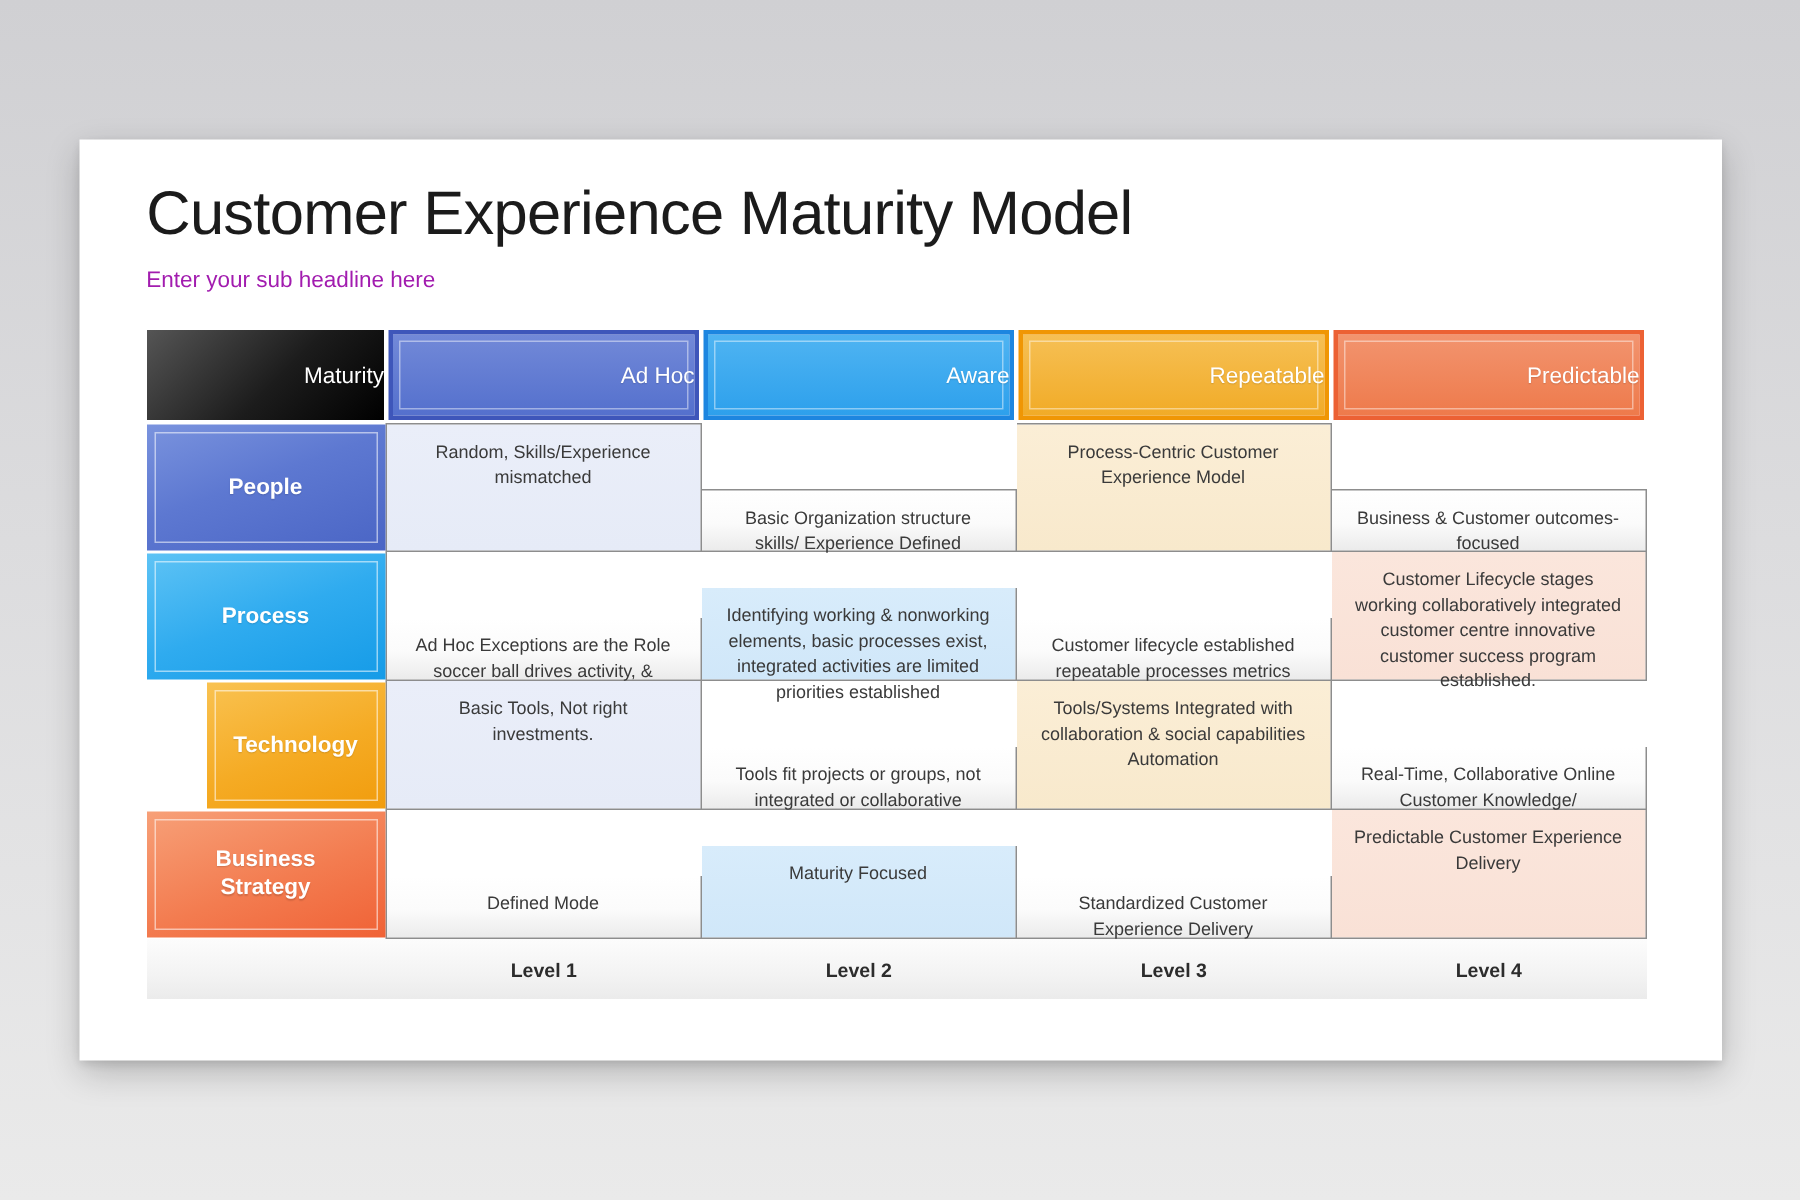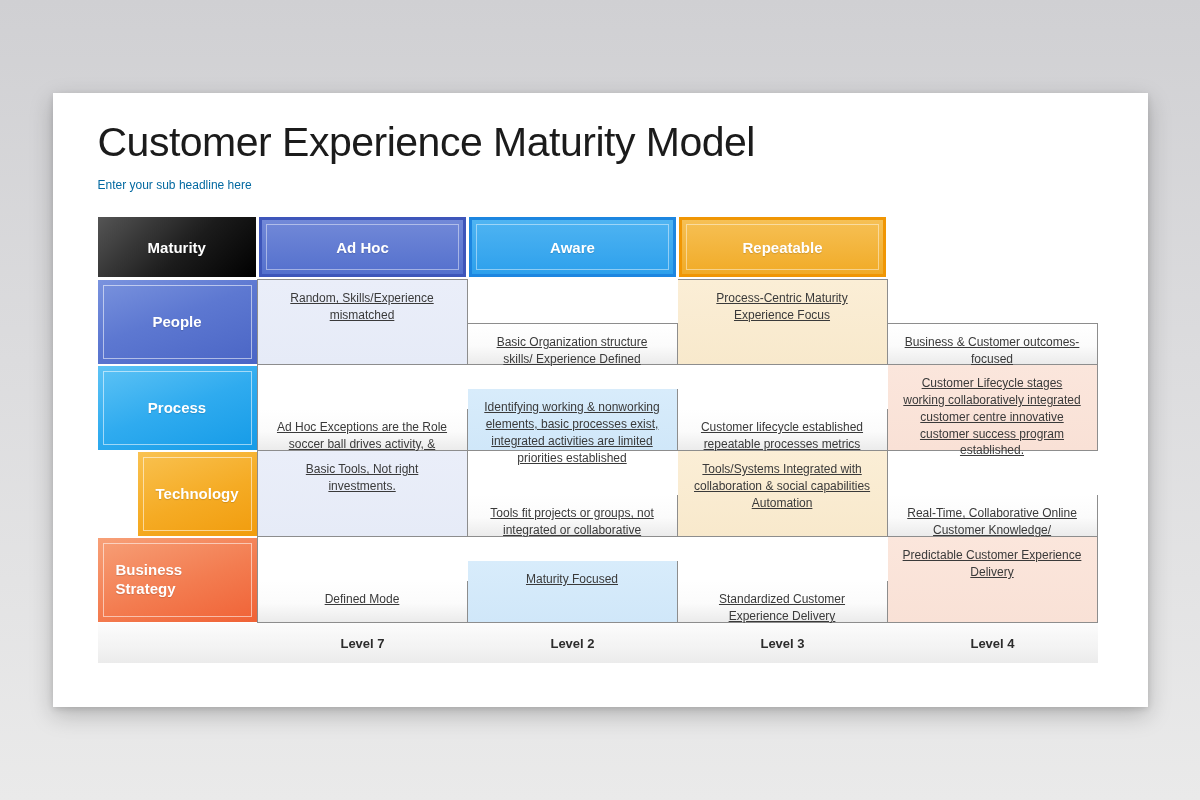--- a/index.html
+++ b/index.html
@@ -18,35 +18,35 @@
     padding: 26px 66px 0 45px;
   }
   .title {
     font-size: 41px;
     font-weight: 500;
     color: #1b1b1b;
     letter-spacing: -0.5px;
     line-height: 1.15;
   }
   .subtitle {
-    font-size: 12px;
-    color: #0369a1;
+    font-size: 15px;
+    color: #a21caf;
     margin-top: 12px;
   }
   .matrix { width: 1000px; margin-top: 25px; }
 
   
   .hrow { display: flex; height: 60px; }
   .hslot { width: 210px; padding: 0 1.5px; }
   .hslot-corner { width: 160px; padding-right: 1.5px; padding-left: 0; }
   .hbox {
     position: relative;
     height: 100%;
-    display: flex; align-items: center; justify-content: center;
-    color: #ffffff; font-weight: bold; font-size: 15px;
+    display: flex; align-items: center; justify-content: flex-end;
+    color: #ffffff; font-weight: normal; font-size: 15px;
     text-shadow: 0 1px 1px rgba(0,0,0,0.15);
   }
   .hbox .inner-line {
     position: absolute; inset: 4px;
     border: 1px solid rgba(255,255,255,0.45);
     pointer-events: none;
   }
   .h-maturity { background: linear-gradient(135deg, #555555 0%, #1c1c1c 55%, #000000 100%); }
   .h-adhoc    { background: linear-gradient(180deg, #7289d8, #5470cd); border: 3px solid #3e56ba; }
   .h-aware    { background: linear-gradient(180deg, #4fb4f2, #2da0ec); border: 3px solid #1d86e0; }
@@ -54,21 +54,21 @@
   .h-predict  { background: linear-gradient(180deg, #f2946f, #ee7a4b); border: 3px solid #ec6134; }
 
   
   .body-rows { margin-top: 2px; }
   .drow { display: flex; height: 86px; }
   .rlabel-wrap { width: 160px; padding: 1px 0; }
   .rlabel {
     position: relative; height: 100%;
     display: flex; align-items: center; justify-content: center;
     color: #ffffff; font-weight: bold; font-size: 15px;
-    line-height: 1.25;
+    text-align: center; line-height: 1.25;
     text-shadow: 0 1px 1px rgba(0,0,0,0.15);
     padding: 0 18px;
   }
   .rlabel .inner-line {
     position: absolute; inset: 5px;
     border: 1px solid rgba(255,255,255,0.55);
     pointer-events: none;
   }
   .r-people   { background: linear-gradient(160deg, #7a93de 0%, #5d78d1 45%, #4a65c5 100%); }
   .r-process  { background: linear-gradient(160deg, #5ec3f5 0%, #2fabef 50%, #159be7 100%); }
@@ -76,21 +76,20 @@
   .r-business { background: linear-gradient(160deg, #f7a078 0%, #f37c50 55%, #f06236 100%); }
 
   .cells { display: flex; border-left: 1px solid #8d8d8d; }
   .cell {
     width: 210px;
     border-right: 1px solid #8d8d8d;
     border-bottom: 1px solid #8d8d8d;
     font-size: 12px; color: #3a3a3a;
     text-align: center; line-height: 1.4;
     padding: 10px 14px 0 14px;
-    text-decoration: underline;
   }
   .drow-first .cell { border-top: 1px solid #8d8d8d; }
   .c-plain { background: linear-gradient(180deg, #ffffff 0%, #fbfbfb 55%, #ebebeb 100%); margin-top: 44px; }
   .c-lav   { background: linear-gradient(180deg, #eaeef9 0%, #e6ebf7 100%); }
   .c-blue  { background: linear-gradient(180deg, #d8ecfb 0%, #d0e7f9 100%); margin-top: 24px; }
   .c-cream { background: linear-gradient(180deg, #fbeed6 0%, #f8e9cc 100%); }
   .c-pink  { background: linear-gradient(180deg, #fbe6dc 0%, #f9e1d6 100%); }
 
   
   .frow {
@@ -129,35 +128,41 @@
           <span class="inner-line"></span>
           <span>Aware</span>
         </div>
       </div>
       <div class="hslot">
         <div class="hbox h-repeat">
           <span class="inner-line"></span>
           <span>Repeatable</span>
         </div>
       </div>
+      <div class="hslot">
+        <div class="hbox h-predict">
+          <span class="inner-line"></span>
+          <span>Predictable</span>
+        </div>
+      </div>
     </div>
 
     <div class="body-rows">
 
       <div class="drow drow-first">
         <div class="rlabel-wrap">
           <div class="rlabel r-people">
             <span class="inner-line"></span>
             <span>People</span>
           </div>
         </div>
         <div class="cells">
           <div class="cell c-lav">Random, Skills/Experience mismatched</div>
           <div class="cell c-plain">Basic Organization structure skills/ Experience Defined</div>
-          <div class="cell c-cream">Process-Centric Maturity Experience Focus</div>
+          <div class="cell c-cream">Process-Centric Customer Experience Model</div>
           <div class="cell c-plain">Business &amp; Customer outcomes-focused</div>
         </div>
       </div>
 
       <div class="drow">
         <div class="rlabel-wrap">
           <div class="rlabel r-process">
             <span class="inner-line"></span>
             <span>Process</span>
           </div>
@@ -197,20 +202,20 @@
           <div class="cell c-blue">Maturity Focused</div>
           <div class="cell c-plain">Standardized Customer Experience Delivery</div>
           <div class="cell c-pink">Predictable Customer Experience Delivery</div>
         </div>
       </div>
 
     </div>
 
     <div class="frow">
       <div class="fspacer"></div>
-      <div class="flabel">Level 7</div>
+      <div class="flabel">Level 1</div>
       <div class="flabel">Level 2</div>
       <div class="flabel">Level 3</div>
       <div class="flabel">Level 4</div>
     </div>
 
   </div>
 </div>
 
 </body></html>

